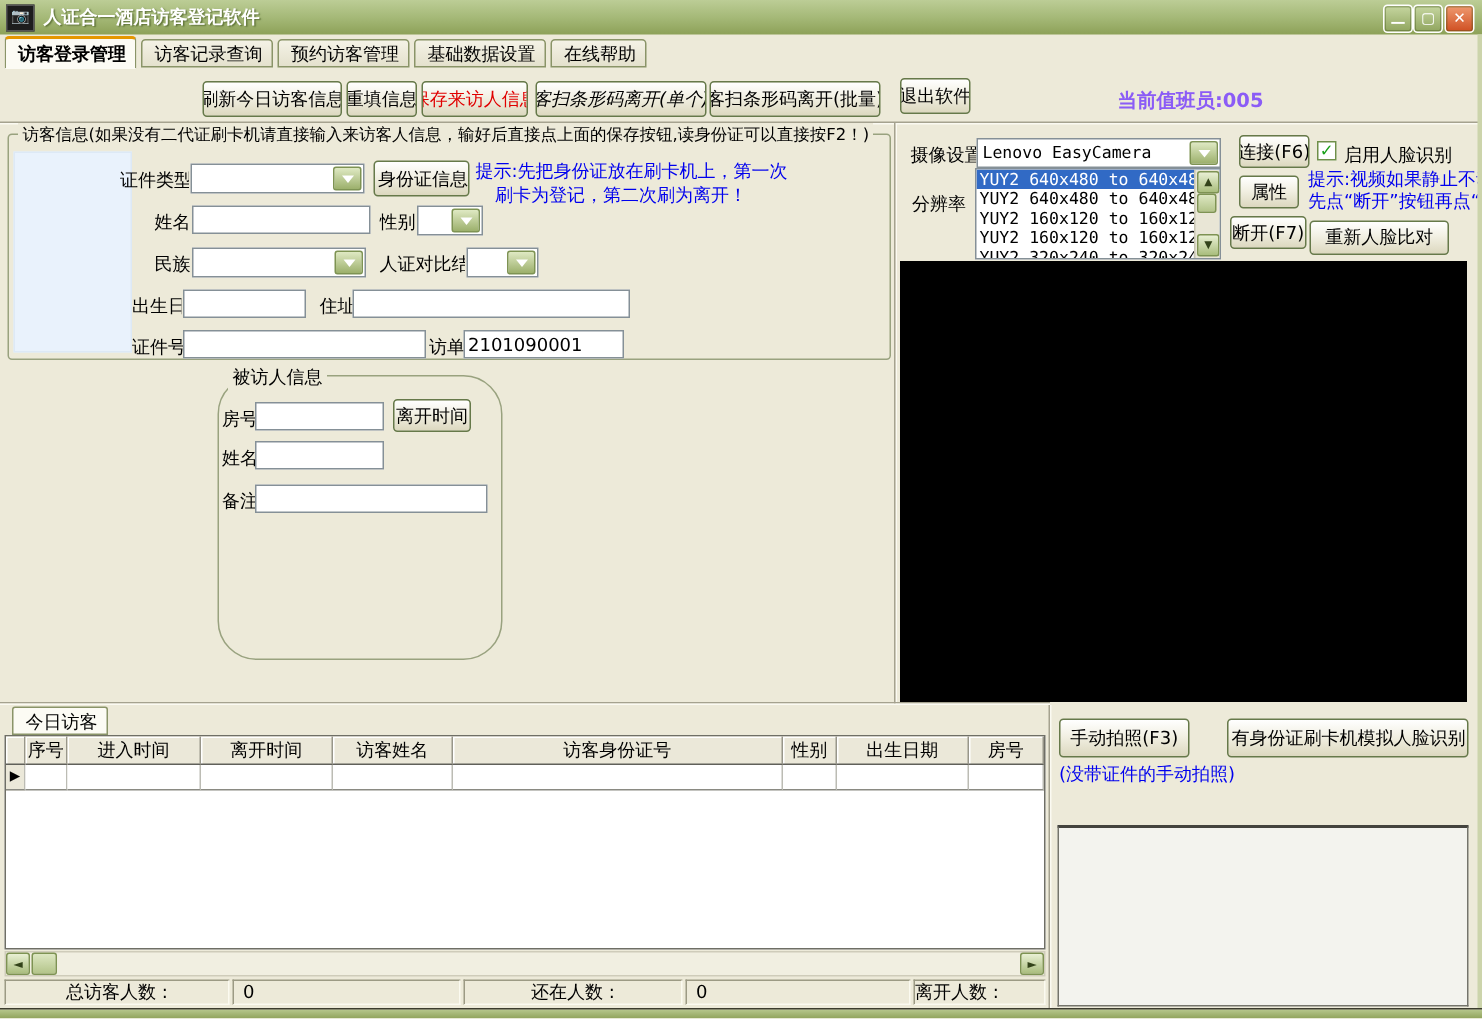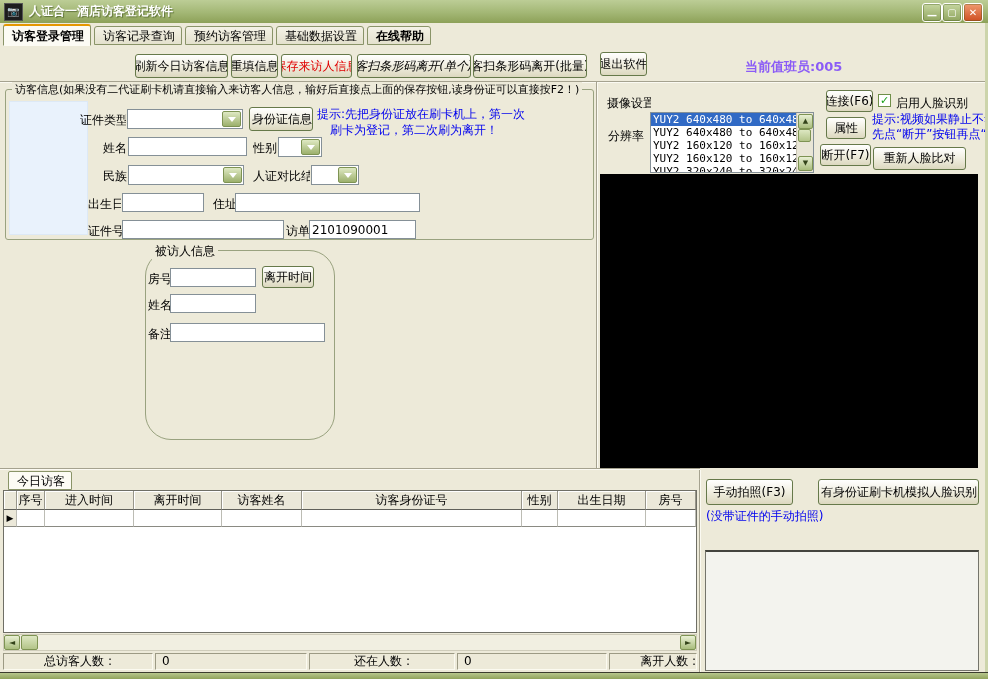--- a/index.html
+++ b/index.html
@@ -98,21 +98,21 @@
     </div>
   <div class="win-btn close" style="right:5px;">
       <span>✕</span>
     </div>
 
   <div class="tabstrip">
     <div class="tab active" style="left:3px;width:88px;"><span>访客登录管理</span></div>
     <div class="tab" style="left:94px;width:88px;"><span>访客记录查询</span></div>
     <div class="tab" style="left:185px;width:88px;"><span>预约访客管理</span></div>
     <div class="tab" style="left:276px;width:88px;"><span>基础数据设置</span></div>
-    <div class="tab" style="left:367px;width:64px;font-weight:bold;"><span>在线帮助</span></div>
+    <div class="tab" style="left:367px;width:64px;"><span>在线帮助</span></div>
   </div>
 
   <div class="btn" style="left:135px;top:54px;width:93px;height:24px;">刷新今日访客信息</div>
   <div class="btn" style="left:231px;top:54px;width:47px;height:24px;">重填信息</div>
   <div class="btn" style="left:281px;top:54px;width:71px;height:24px;color:#e00000;">保存来访人信息</div>
   <div class="btn" style="left:357px;top:54px;width:114px;height:24px;font-style:italic;">客扫条形码离开(单个)</div>
   <div class="btn" style="left:473px;top:54px;width:114px;height:24px;">客扫条形码离开(批量)</div>
   <div class="btn" style="left:600px;top:52px;width:47px;height:24px;">退出软件</div>
   <div class="lbl" style="left:745px;top:58px;color:#8b5cf6;font-weight:bold;font-size:13px;">当前值班员:005</div>
   <div class="groove-h" style="left:0;top:81px;width:988px;"></div>
@@ -172,20 +172,26 @@
   <input class="tb" style="left: 170px; top: 268px; width: 86px; height: 19px;">
   <div class="btn" style="left:262px;top:266px;width:52px;height:22px;">离开时间</div>
   <div class="lbl" style="left:148px;top:297px;">姓名</div>
   <input class="tb" style="left: 170px; top: 294px; width: 86px; height: 19px;">
   <div class="lbl" style="left:148px;top:326px;">备注</div>
   <input class="tb" style="left: 170px; top: 323px; width: 155px; height: 19px;">
 
   <div class="groove-v" style="left:596px;top:82px;height:388px;"></div>
 
   <div class="lbl" style="left:607px;top:95px;width:44px;">摄像设置</div>
+  <div class="dd" style="left:651px;top:92px;width:163px;height:20px;">
+    <span class="dd-val">Lenovo EasyCamera</span>
+    <span class="dd-arrow">
+        <span class="tri-down"></span>
+      </span>
+  </div>
   <div class="btn" style="left:826px;top:90px;width:47px;height:22px;">连接(F6)</div>
   <span class="checkbox" style="left:878px;top:94px;"><span>✓</span></span>
   <div class="lbl" style="left:896px;top:95px;width:76px;">启用人脸识别</div>
 
   <div class="lbl" style="left:608px;top:128px;">分辨率</div>
   <div class="listbox" style="left:650px;top:112px;width:164px;height:61px;">
     <div class="li sel">YUY2 640x480 to 640x480</div>
     <div class="li">YUY2 640x480 to 640x480</div>
     <div class="li">YUY2 160x120 to 160x120</div>
     <div class="li">YUY2 160x120 to 160x120</div>
@@ -235,21 +241,21 @@
   <div class="hscroll">
     <div class="sb-hbtn" style="left:0;">◄</div>
     <div class="sb-thumb" style="left:17px;"></div>
     <div class="sb-hbtn" style="right:0;">►</div>
   </div>
 
   <div class="status-panel" style="left:3px;width:150px;text-align:center;">总访客人数 :</div>
   <div class="status-panel" style="left:155px;width:152px;padding-left:6px;">0</div>
   <div class="status-panel" style="left:309px;width:146px;text-align:center;">还在人数 :</div>
   <div class="status-panel" style="left:457px;width:150px;padding-left:6px;">0</div>
-  <div class="status-panel" style="left:609px;width:88px;text-align:right;">离开人数 :</div>
+  <div class="status-panel" style="left:609px;width:88px;text-align:left;">离开人数 :</div>
 
   <div class="groove-v" style="left:699px;top:470px;height:202px;"></div>
   <div class="btn" style="left:706px;top:479px;width:87px;height:26px;">手动拍照(F3)</div>
   <div class="btn" style="left:818px;top:479px;width:161px;height:26px;justify-content:flex-start;padding-left:2px;">有身份证刷卡机模拟人脸识别</div>
   <div class="hint" style="left:706px;top:508px;width:273px;">(没带证件的手动拍照)</div>
   <div class="photo-strip"></div>
 
   <div class="bottom-strip"></div>
   <div class="edge-r"></div>
 </div>

